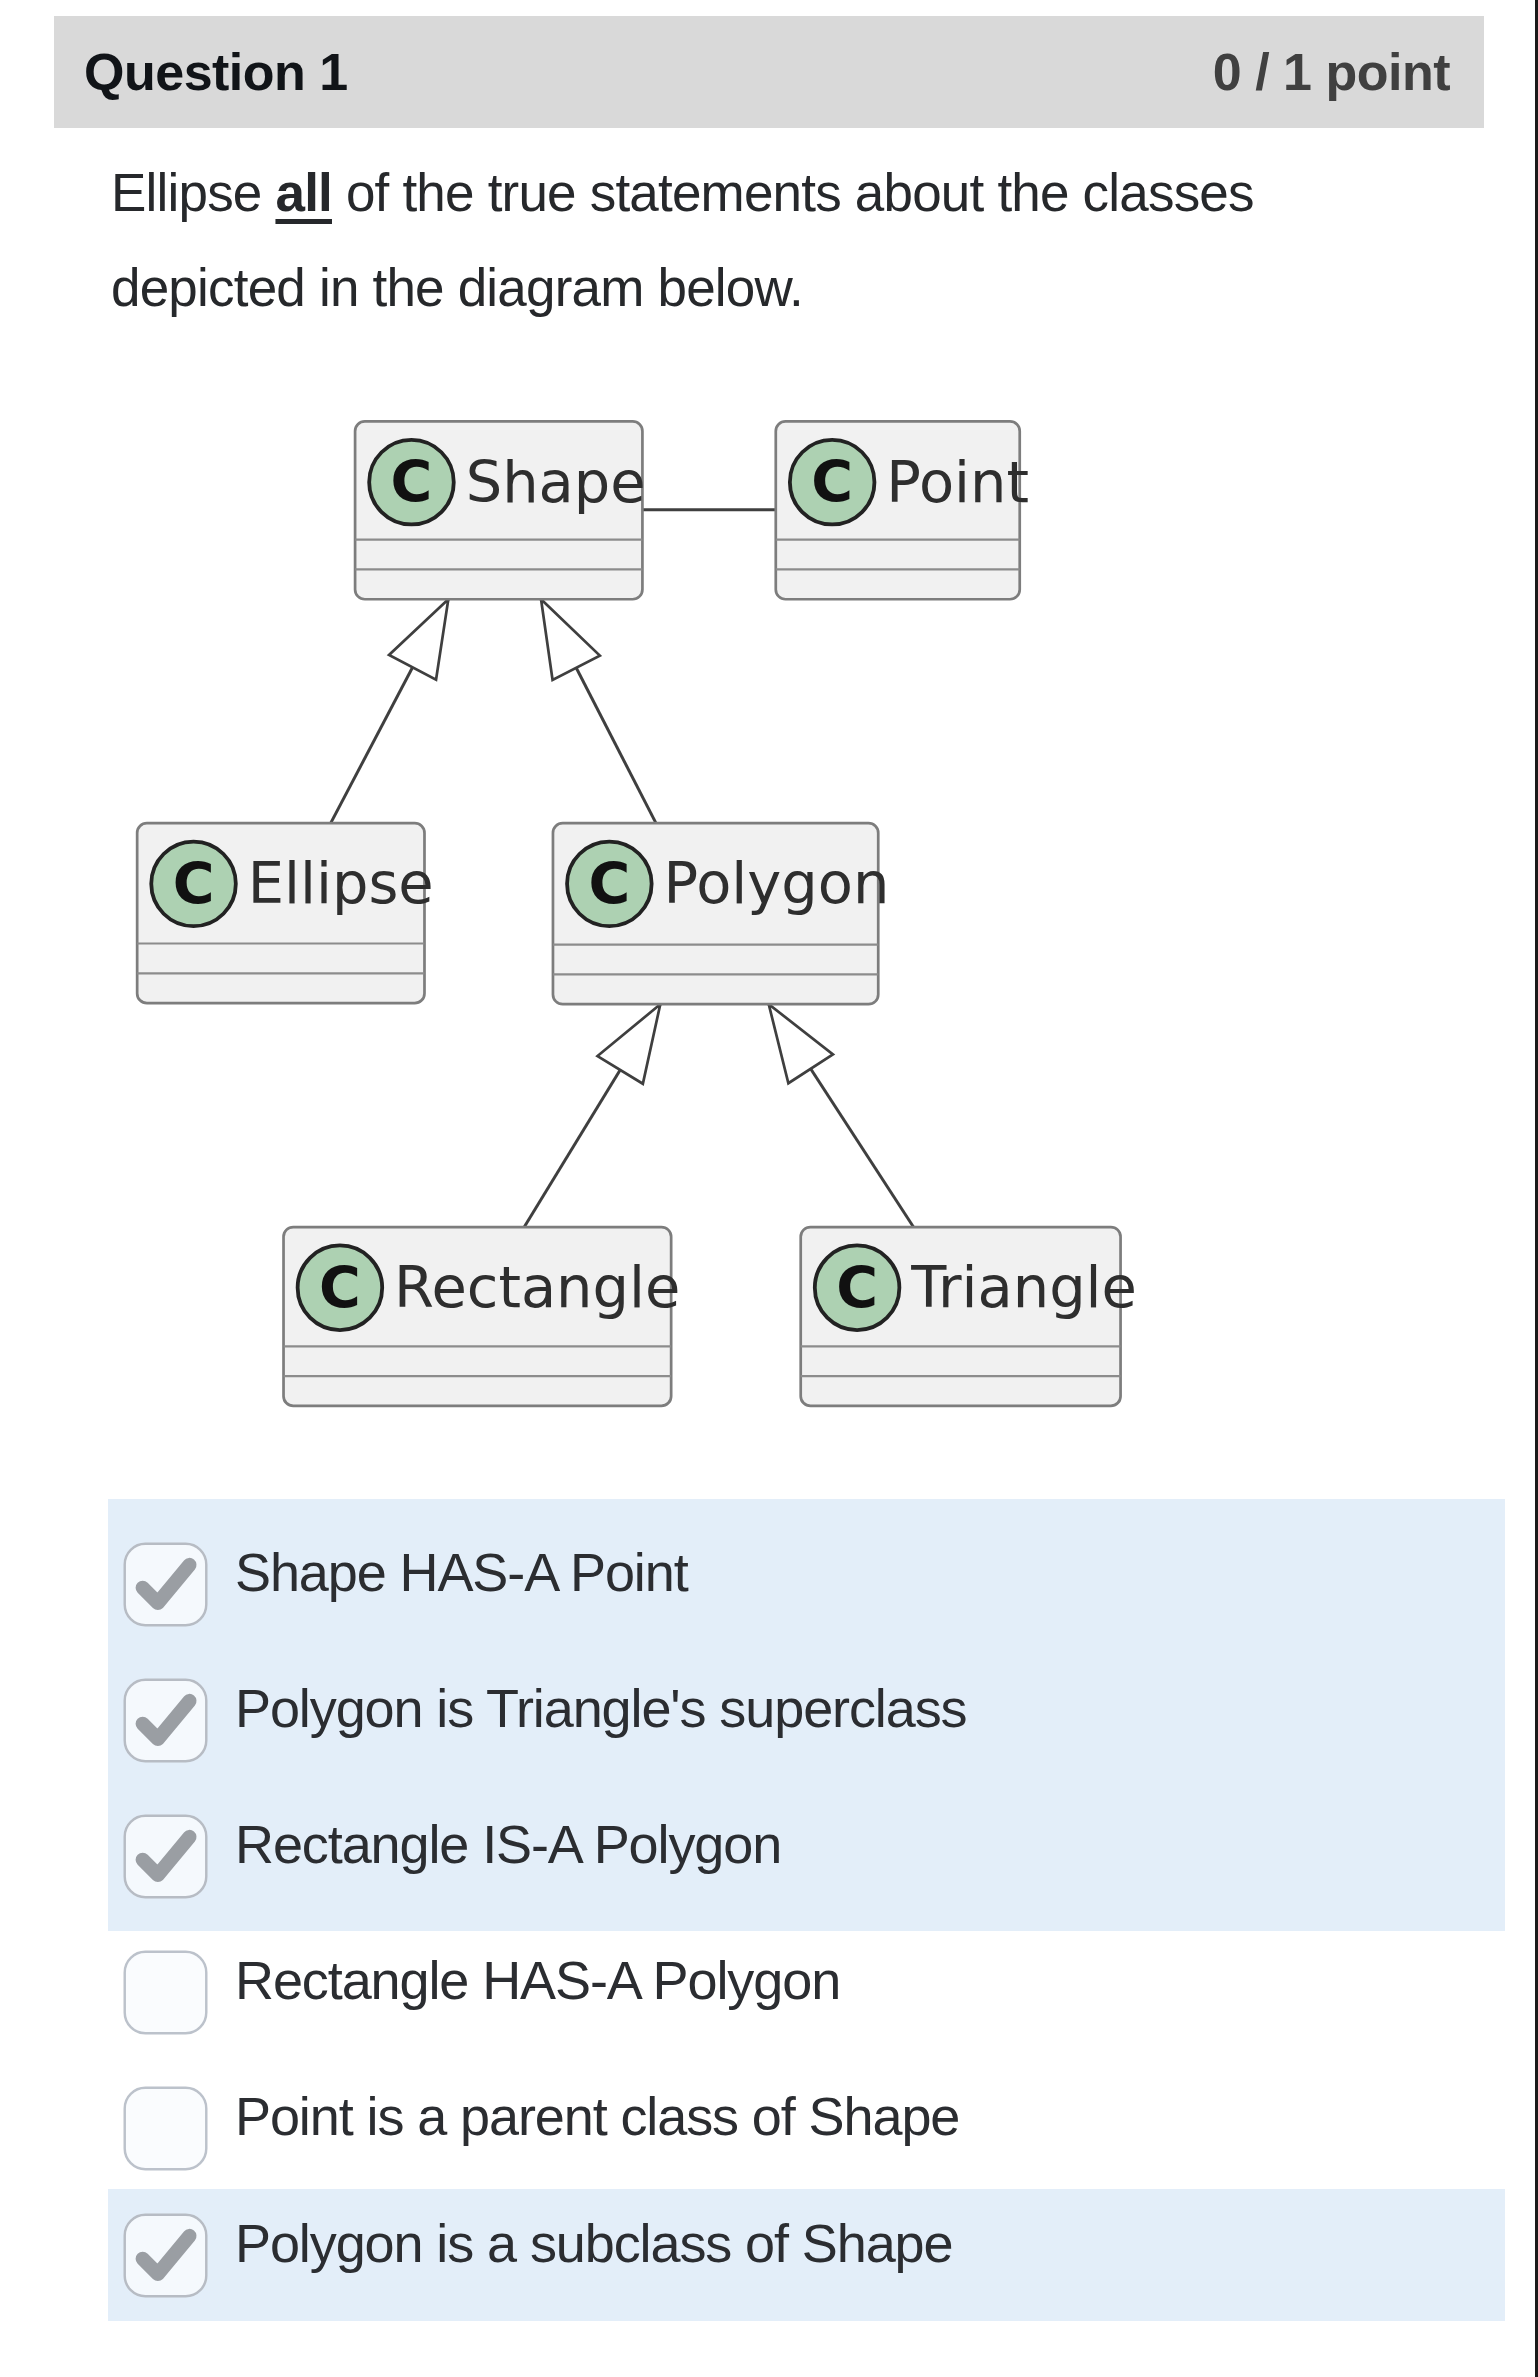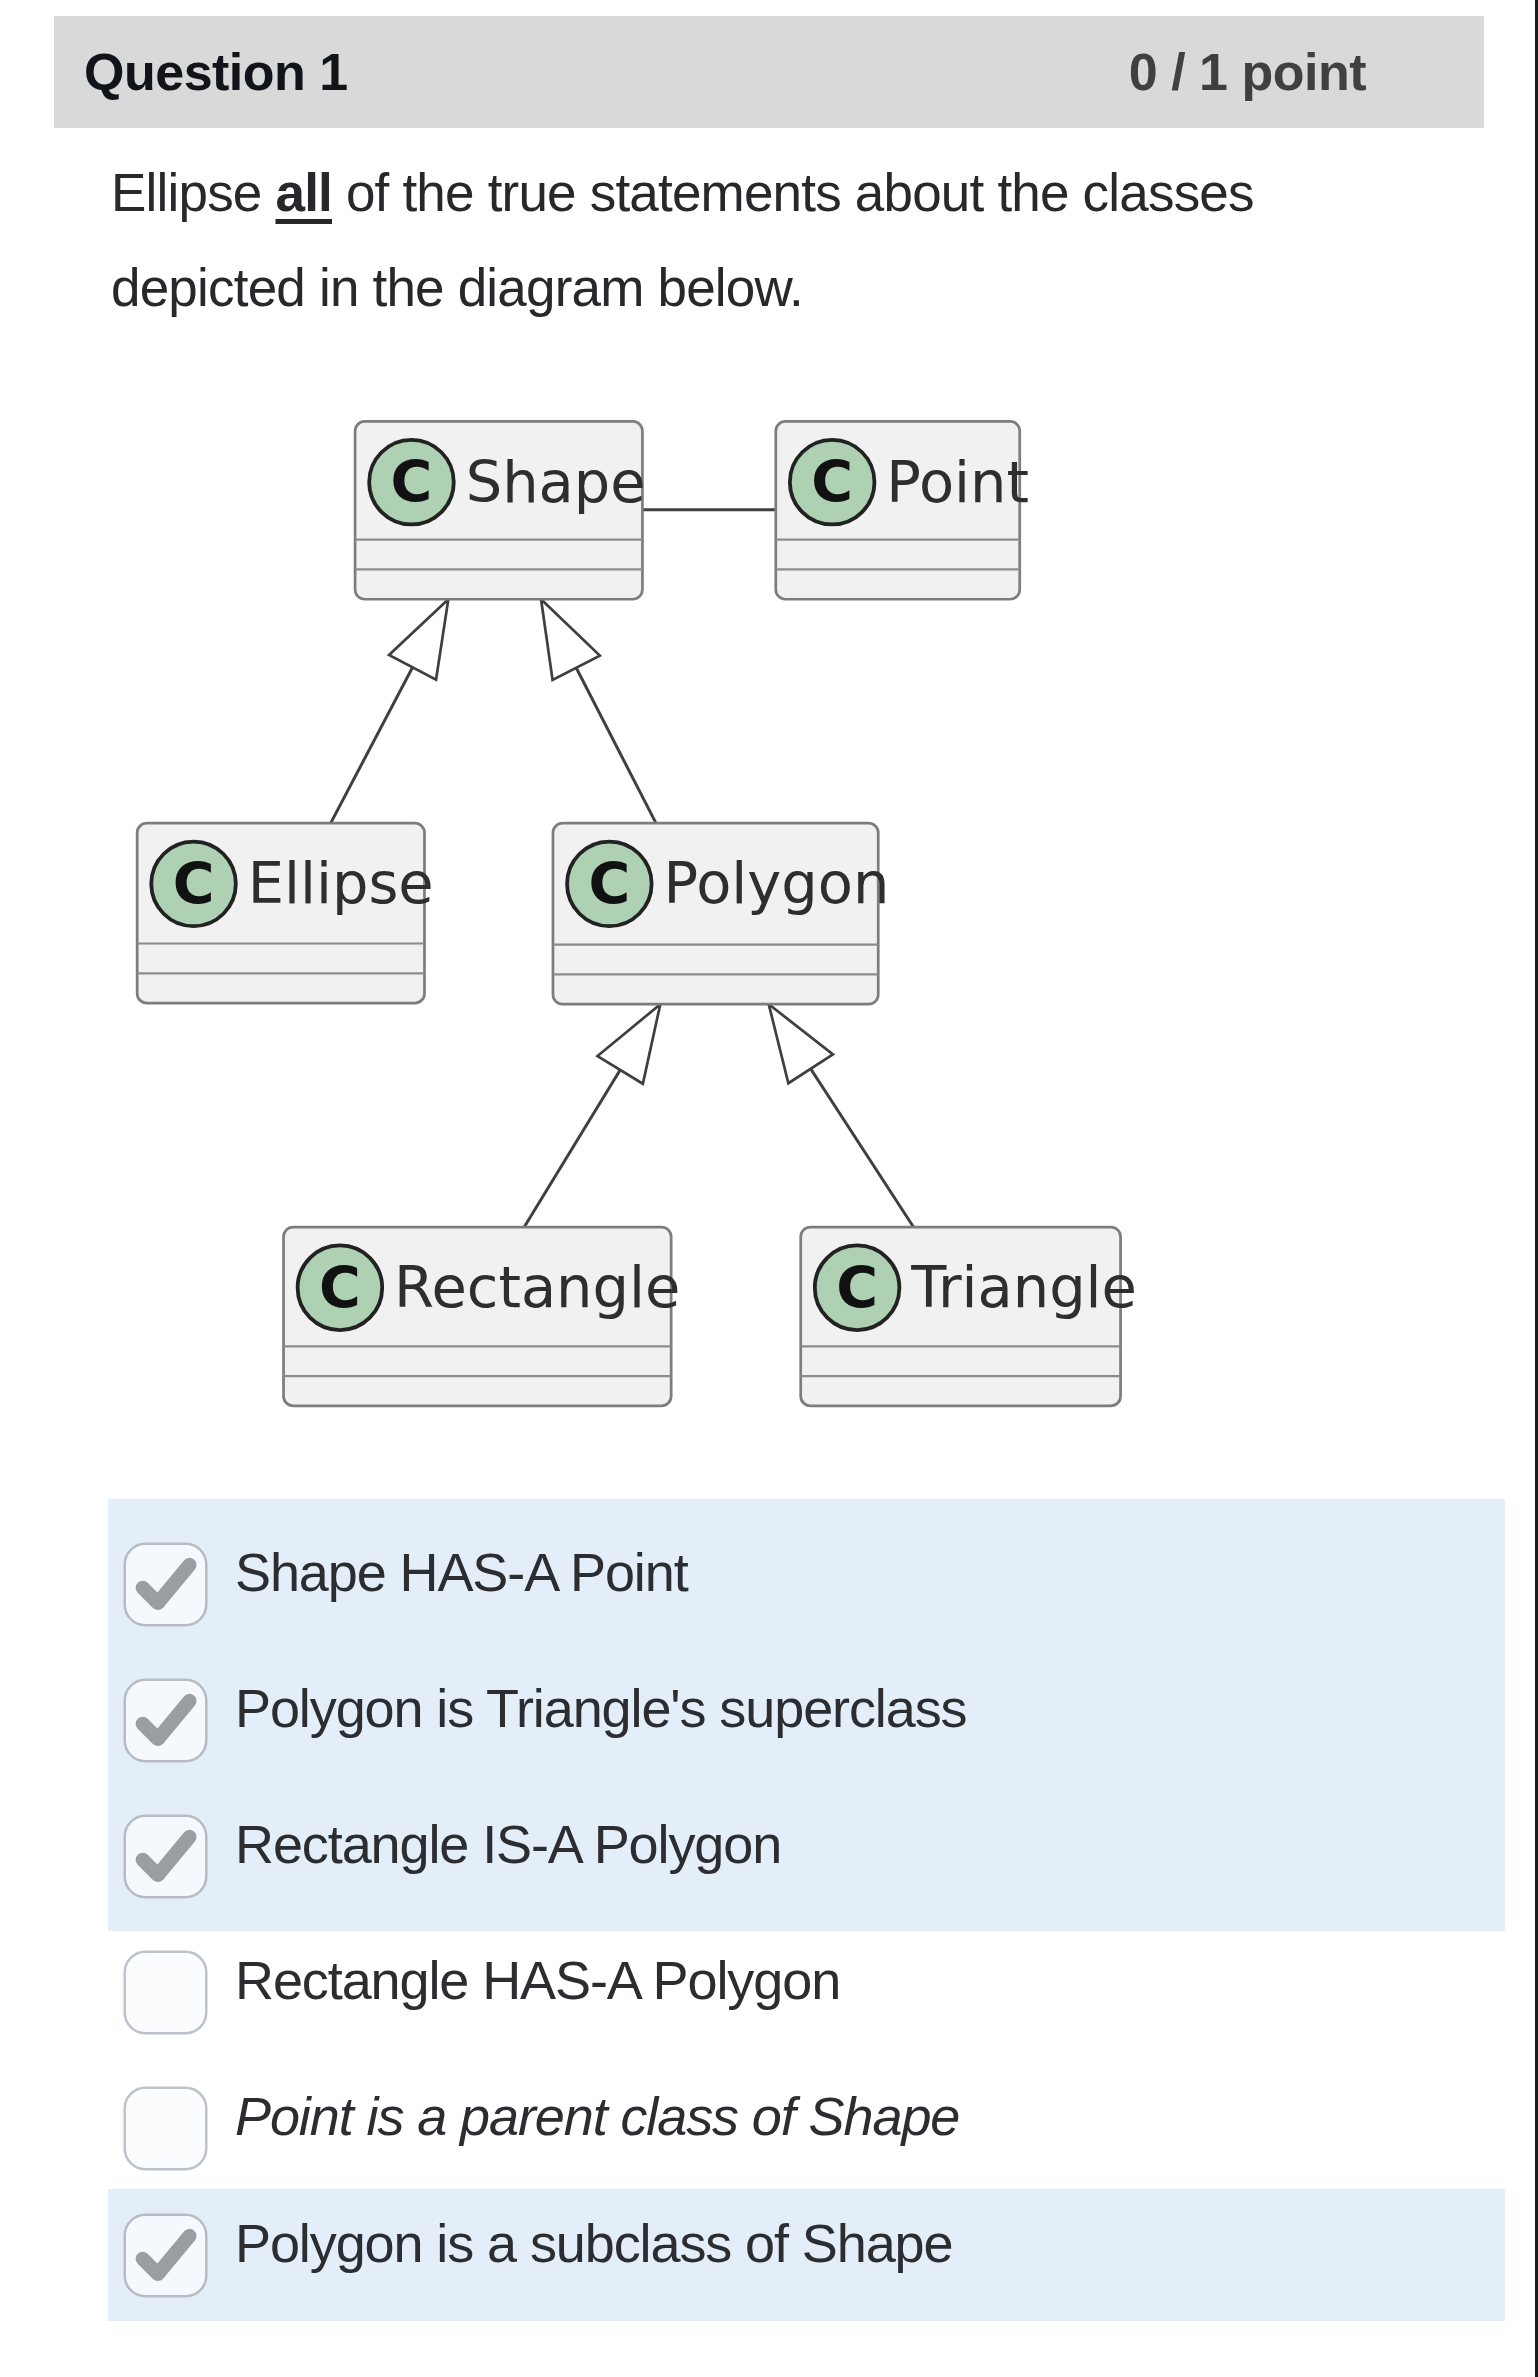--- a/index.html
+++ b/index.html
@@ -5,21 +5,21 @@
   html,body{margin:0;padding:0;background:#ffffff;}
   #page{position:relative;width:1538px;height:2377px;background:#ffffff;overflow:hidden;
         font-family:"Liberation Sans",sans-serif;}
 
   
   .edge-line{position:absolute;right:0;top:0;width:2.7px;height:2377px;background:#1a1a1a;}
 
   
   .qheader{position:absolute;left:54px;top:16.3px;width:1430px;height:112px;background:#d9d9d9;
            display:flex;align-items:center;justify-content:space-between;
-           padding:0 118px 0 30px;box-sizing:border-box;}
+           padding:0 34px 0 30px;box-sizing:border-box;}
   .qheader .qtitle{font-size:52px;font-weight:bold;color:#111418;letter-spacing:-0.5px;}
   .qheader .qscore{font-size:52px;font-weight:bold;color:#404040;letter-spacing:-0.5px;}
 
   
   .prompt{position:absolute;left:111px;top:145px;width:1345px;
           font-size:53px;line-height:95px;color:#26282b;letter-spacing:-0.8px;}
   .prompt .emph{font-weight:bold;text-decoration:underline;
                 text-decoration-thickness:5.4px;text-underline-offset:7.6px;text-align:right;}
 
   
@@ -37,21 +37,21 @@
   .hl-b{top:2189px;height:132px;}
   .option{position:absolute;left:122px;height:87px;display:flex;}
   .cbox{width:87px;height:87px;flex:0 0 87px;cursor:pointer;}
   .olabel{margin-left:26px;font-size:54px;color:#2b2d31;letter-spacing:-1.1px;white-space:nowrap;cursor:pointer;}
   .option .checkmark{visibility:hidden;}
   .option.checked .checkmark{visibility:visible;}
   .cbox .boxrect{fill:#fafcfe;stroke:#bcc2cb;stroke-width:4.5px;}
   .option.checked .boxrect{fill:#f5f9fd;stroke:#b7bcc4;}
   .checkmark{stroke:#9a9ea3;stroke-width:26px;fill:none;stroke-linecap:round;stroke-linejoin:round;}
   .r1{top:1541px;} .r2{top:1677px;} .r3{top:1813px;}
-  .r4{top:1949px;} .r5{top:2085px;font-style:italic;} .r6{top:2212px;}
+  .r4{top:1949px;} .r5{top:2085px;} .r6{top:2212px;}
 </style>
 </head>
 <body>
 
 <div id="page">
 
   <div class="qheader">
     <span class="qtitle">Question 1</span>
     <span class="qscore">0 / 1 point</span>
   </div>

